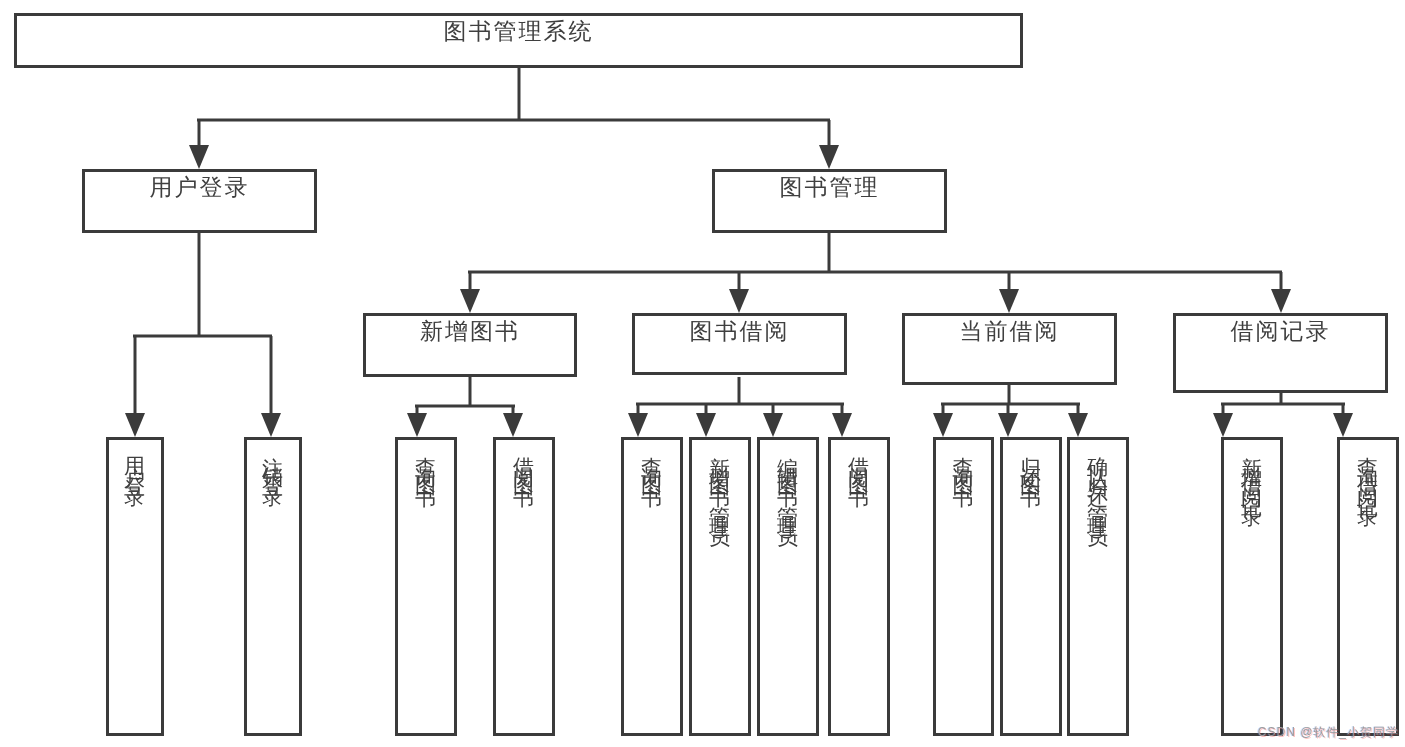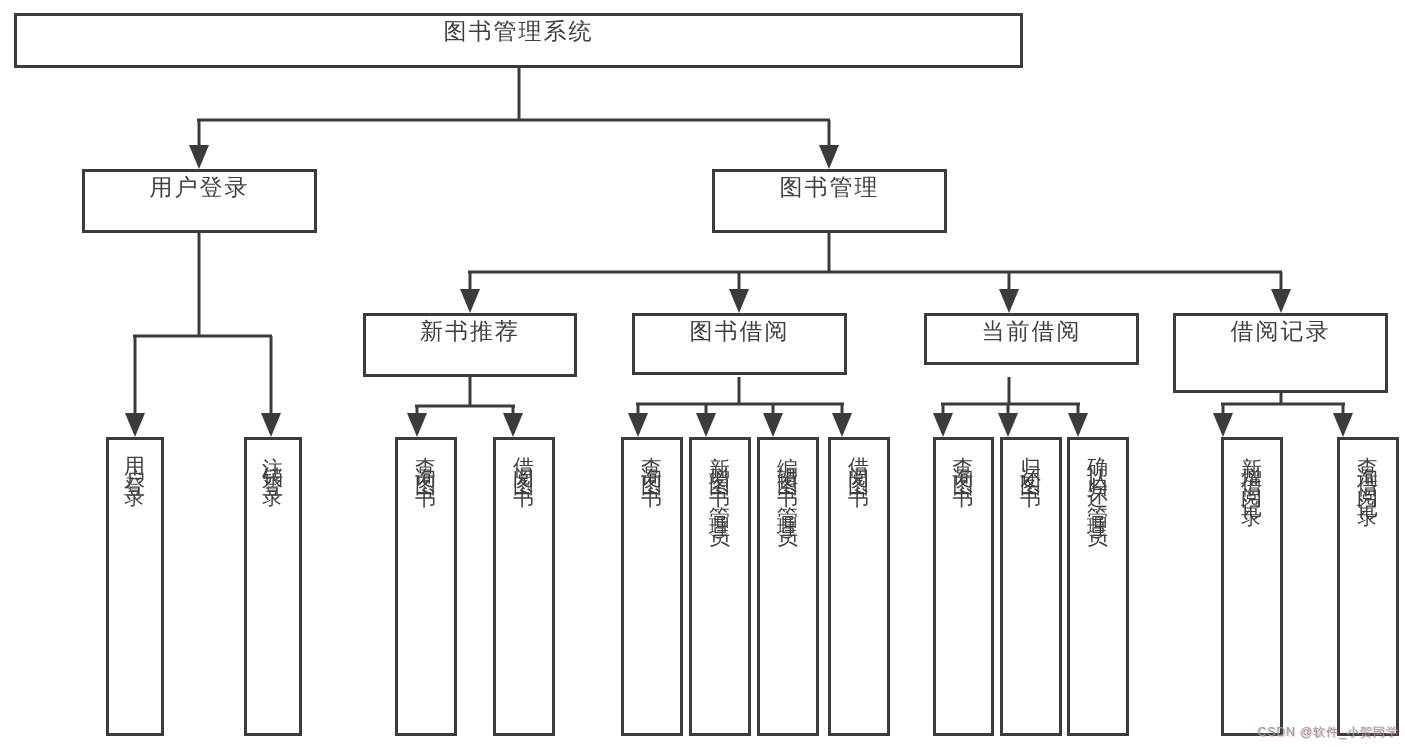--- a/index.html
+++ b/index.html
@@ -109,26 +109,26 @@
   </div>
 
   <div class="box h" style="left:82px;top:169px;width:235px;height:64px">
     <span>用户登录</span>
   </div>
   <div class="box h" style="left:712px;top:169px;width:235px;height:64px">
     <span>图书管理</span>
   </div>
 
   <div class="box h" style="left:363px;top:313px;width:214px;height:64px">
-    <span>新书推荐</span>
+    <span>新增图书</span>
   </div>
   <div class="box h" style="left:632px;top:313px;width:215px;height:62px">
     <span>图书借阅</span>
   </div>
-  <div class="box h" style="left:924px;top:313px;width:215px;height:52px">
+  <div class="box h" style="left:902px;top:313px;width:215px;height:72px">
     <span>当前借阅</span>
   </div>
   <div class="box h" style="left:1173px;top:313px;width:215px;height:80px">
     <span>借阅记录</span>
   </div>
 
   <div class="box v" style="left:106px;top:437px;width:58px;height:299px">
     <span>用户登录</span>
   </div>
   <div class="box v" style="left:244px;top:437px;width:58px;height:299px">

